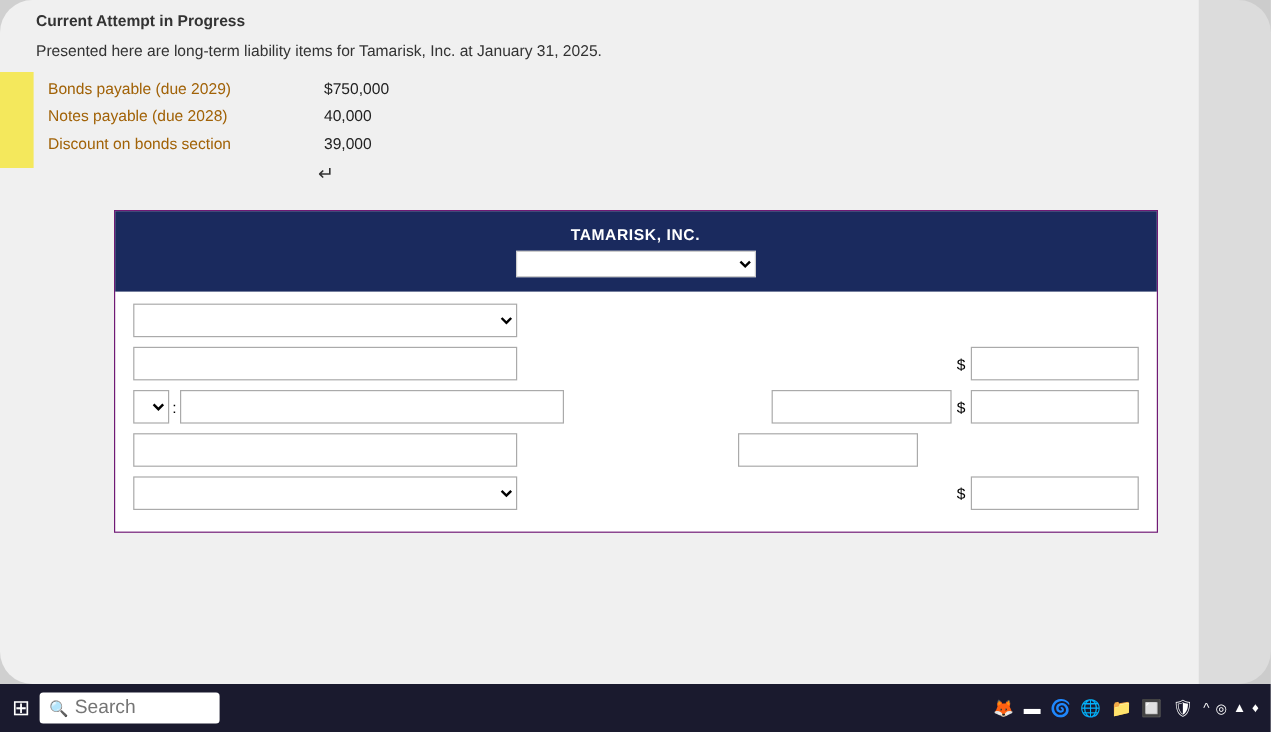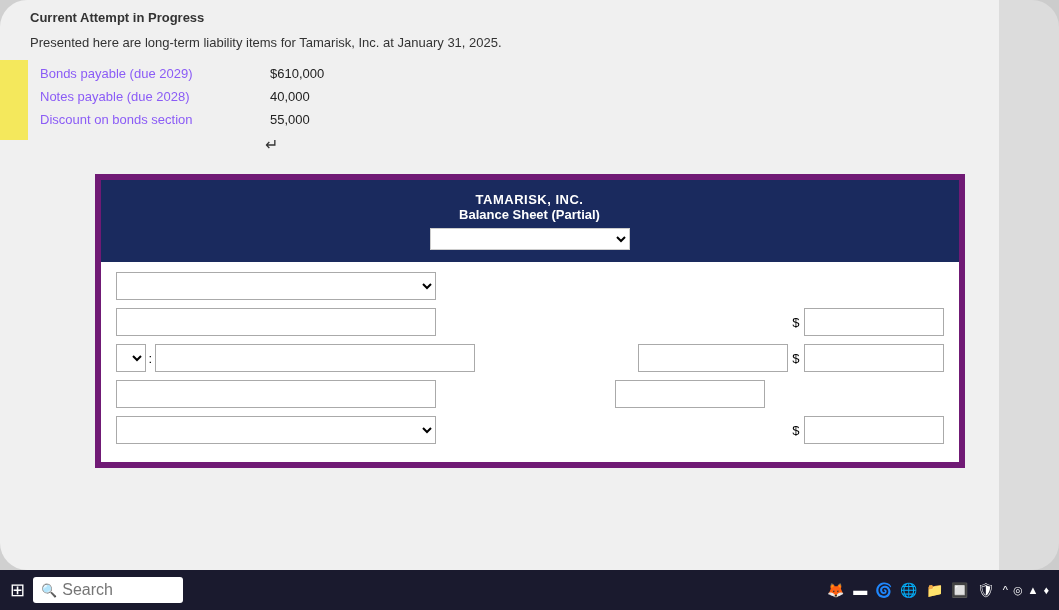--- a/index.html
+++ b/index.html
@@ -42,21 +42,21 @@
 
     .data-row {
       display: flex;
       align-items: center;
       margin-bottom: 8px;
     }
 
     .data-label {
       width: 220px;
       font-size: 13px;
-      color: #8b5cf6;
+      color: #a16207;
     }
 
     .data-value {
       font-size: 13px;
       color: #222;
       margin-left: 10px;
     }
 
     .cursor-icon {
       font-size: 16px;
@@ -65,21 +65,21 @@
     }
 
     .prepare-text {
       font-size: 13px;
       color: #333;
       margin-bottom: 10px;
     }
 
     .balance-sheet-container {
       background: white;
-      border: 6px solid #701a75;
+      border: 1px solid #701a75;
       width: 870px;
       margin: 0 auto;
     }
 
     .bs-header {
       background: #1a2a5e;
       color: white;
       text-align: center;
       padding: 12px 10px;
     }
@@ -249,42 +249,41 @@
     <span>Current Attempt in Progress</span>
   </div>
 
   <div class="intro-text">
     <span>Presented here are long-term liability items for Tamarisk, Inc. at January 31, 2025.</span>
   </div>
 
   <div class="data-table">
     <div class="data-row">
       <span class="data-label">Bonds payable (due 2029)</span>
-      <span class="data-value">$610,000</span>
+      <span class="data-value">$750,000</span>
     </div>
     <div class="data-row">
       <span class="data-label">Notes payable (due 2028)</span>
       <span class="data-value">40,000</span>
     </div>
     <div class="data-row">
       <span class="data-label">Discount on bonds section</span>
-      <span class="data-value">55,000</span>
+      <span class="data-value">39,000</span>
     </div>
     <div class="data-row">
       <span class="data-label"></span>
       <span class="cursor-icon">↵</span>
     </div>
   </div>
 
 
   <div class="balance-sheet-container">
 
     <div class="bs-header">
       <div class="company-name">TAMARISK, INC.</div>
-      <div class="sheet-title">Balance Sheet (Partial)</div>
       <div class="bs-header-dropdown">
         <select>
           <option value=""></option>
         </select>
       </div>
     </div>
 
     <div class="bs-body">
 
       <div class="bs-row row1">

